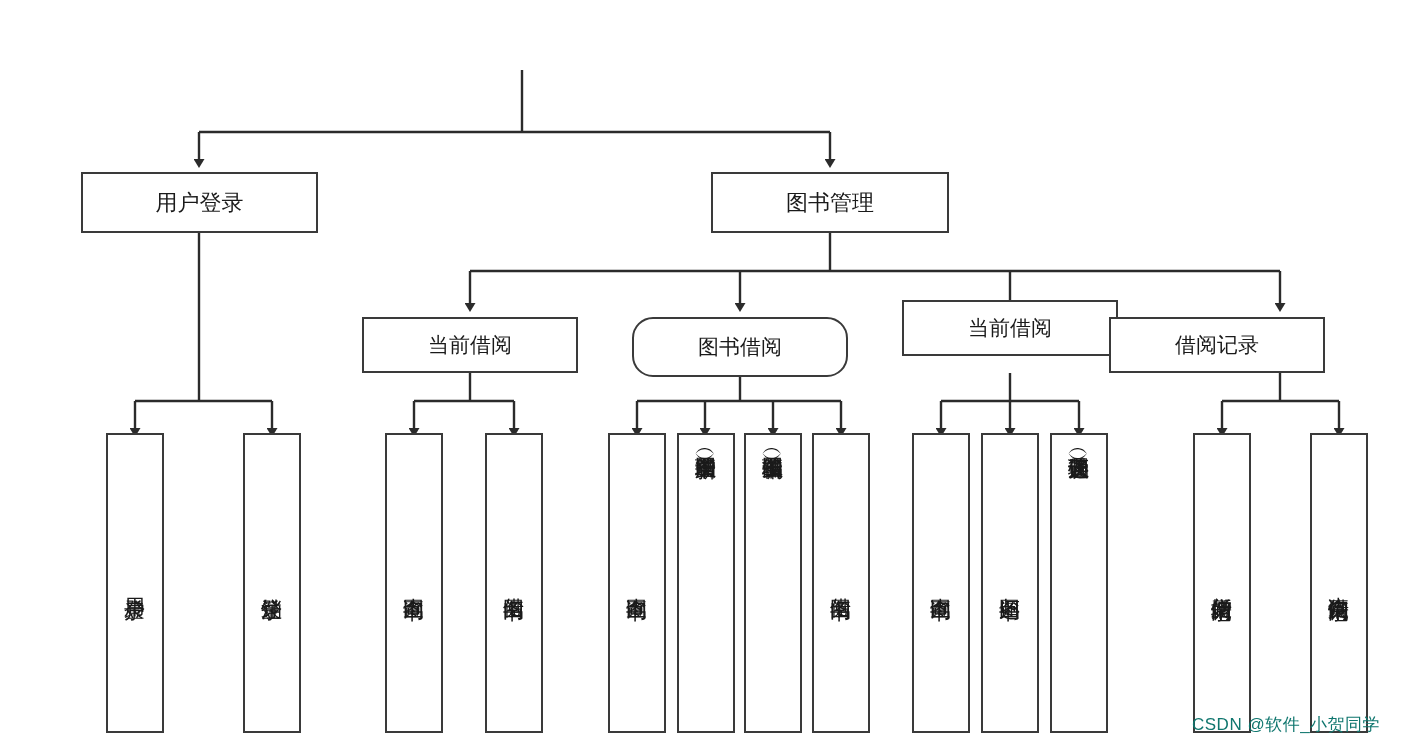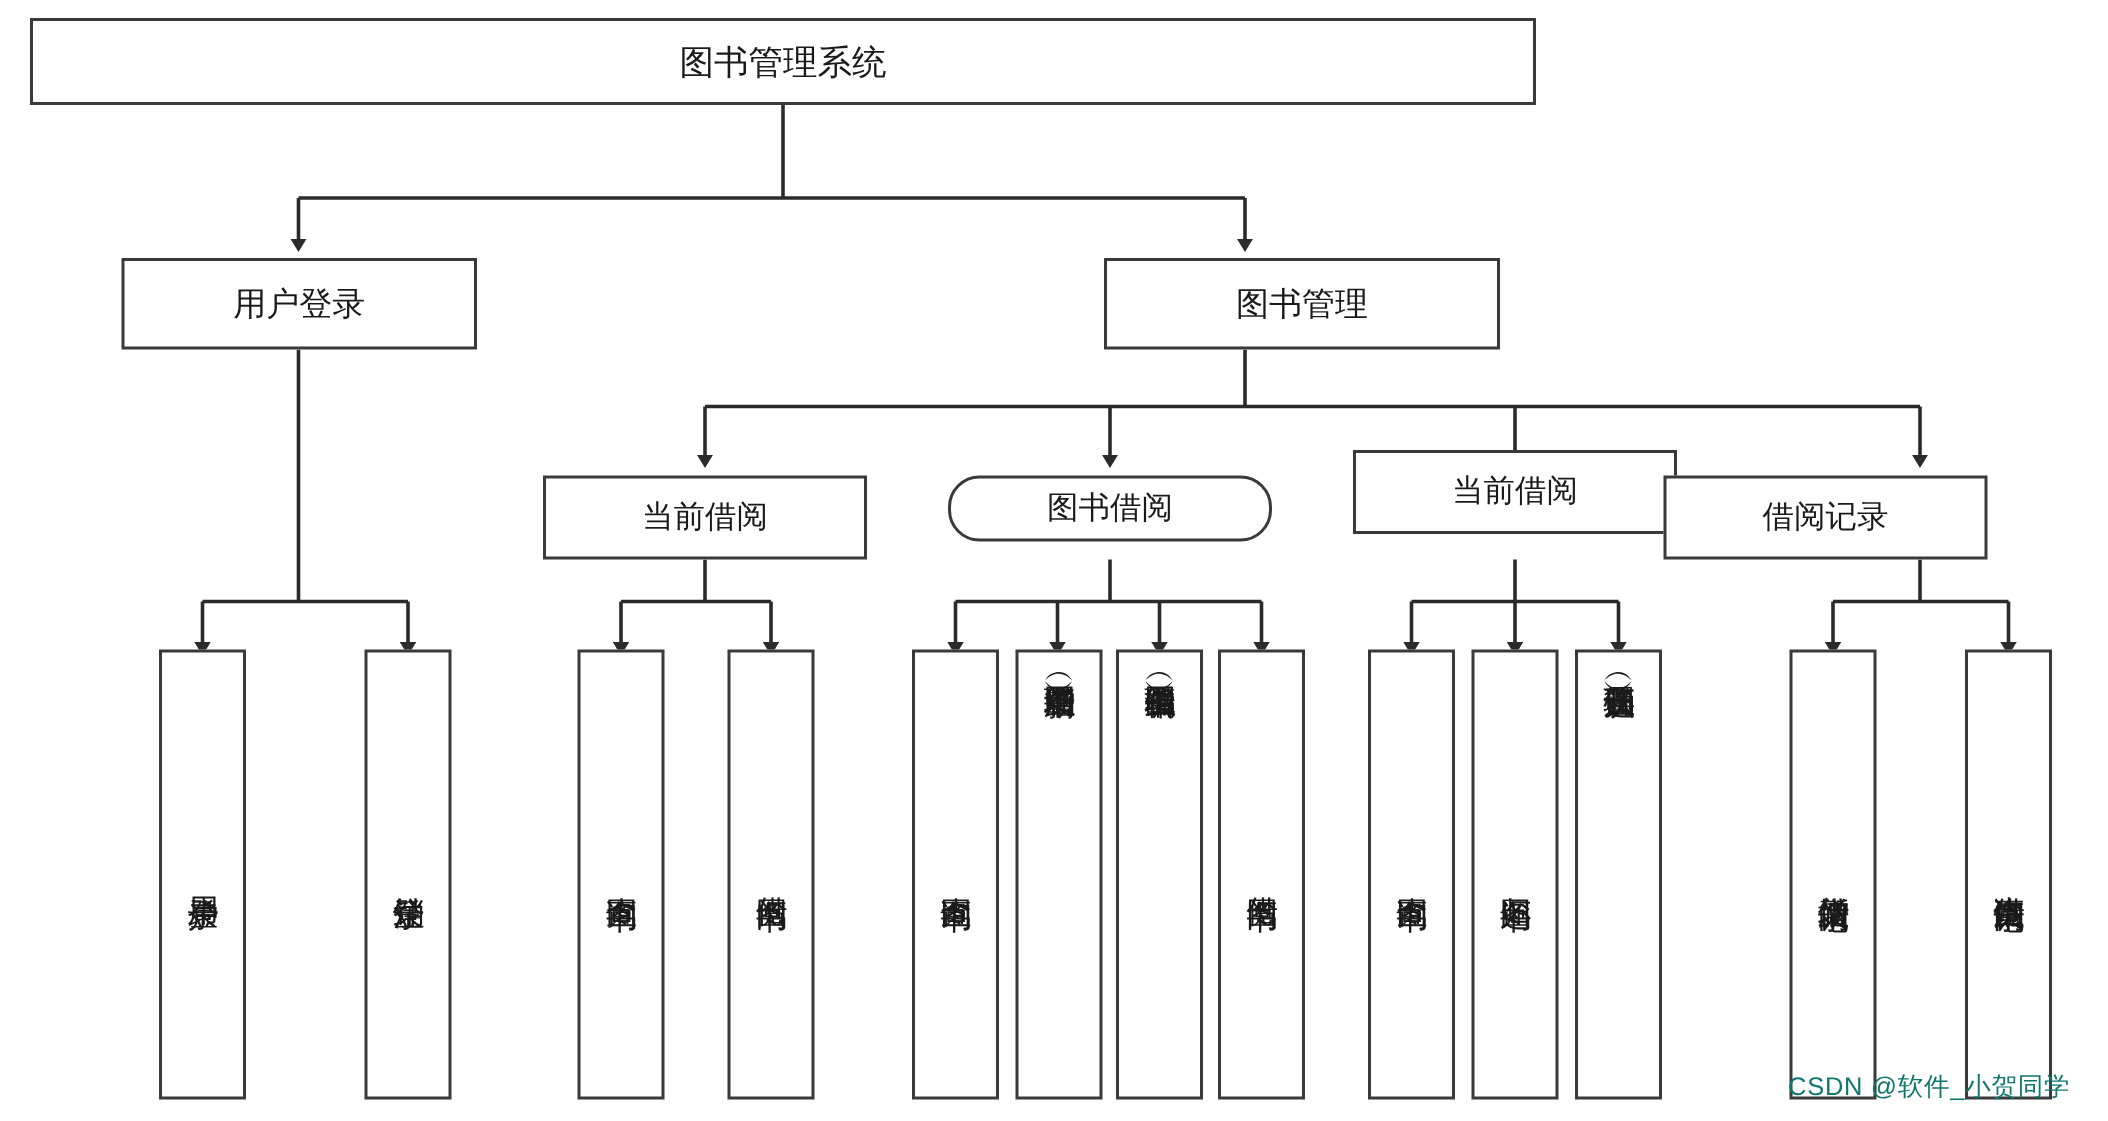--- a/index.html
+++ b/index.html
@@ -113,35 +113,32 @@
       <path d="M1010,401 L1010,429" marker-end="url(#arrow)"></path>
       <path d="M1079,401 L1079,429" marker-end="url(#arrow)"></path>
 
       <path d="M1280,373 L1280,401"></path>
       <path d="M1222,401 L1339,401"></path>
       <path d="M1222,401 L1222,429" marker-end="url(#arrow)"></path>
       <path d="M1339,401 L1339,429" marker-end="url(#arrow)"></path>
     </g>
   </svg>
 
-  <div class="node node-root" style="left:20px; top:12px; width:1004px; height:58px;">
-    <span class="lbl">图书管理系统</span>
-  </div>
 
   <div class="node node-l2" style="left:81px; top:172px; width:237px; height:61px;">
     <span class="lbl">用户登录</span>
   </div>
-  <div class="node node-l2" style="left:736px; top:172px; width:264px; height:61px;">
+  <div class="node node-l2" style="left:711px; top:172px; width:238px; height:61px;">
     <span class="lbl">图书管理</span>
   </div>
 
   <div class="node node-l3" style="left:362px; top:317px; width:216px; height:56px;">
     <span class="lbl">当前借阅</span>
   </div>
-  <div class="node node-l3" style="left:632px; top:317px; width:216px; height:44px;border-radius:21px;">
+  <div class="node node-l3" style="left:632px; top:317px; width:216px; height:60px;border-radius:21px;">
     <span class="lbl">图书借阅</span>
   </div>
   <div class="node node-l3" style="left:902px; top:300px; width:216px; height:56px;">
     <span class="lbl">当前借阅</span>
   </div>
   <div class="node node-l3" style="left:1109px; top:317px; width:216px; height:56px;">
     <span class="lbl">借阅记录</span>
   </div>
 
   <div class="node node-leaf centered" style="left:106px; top:433px; width:58px; height:300px;">

